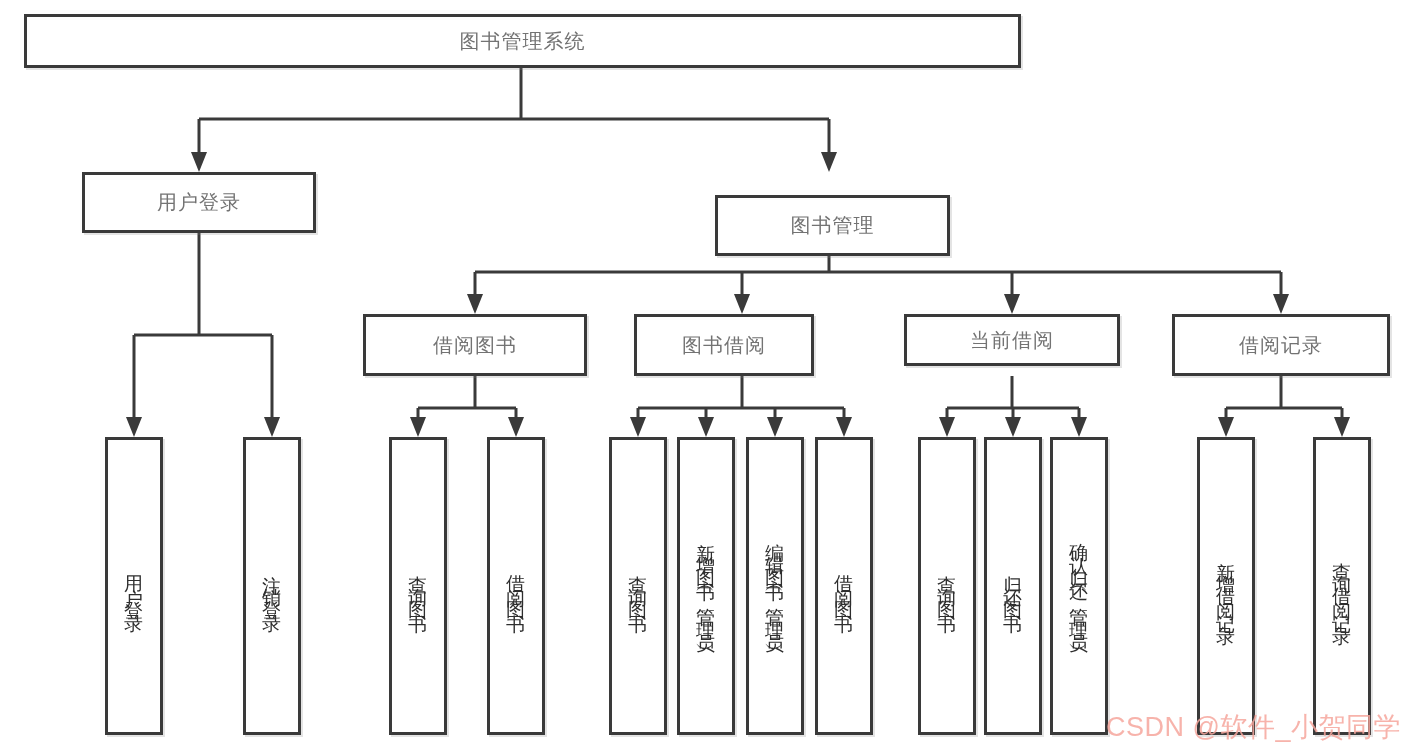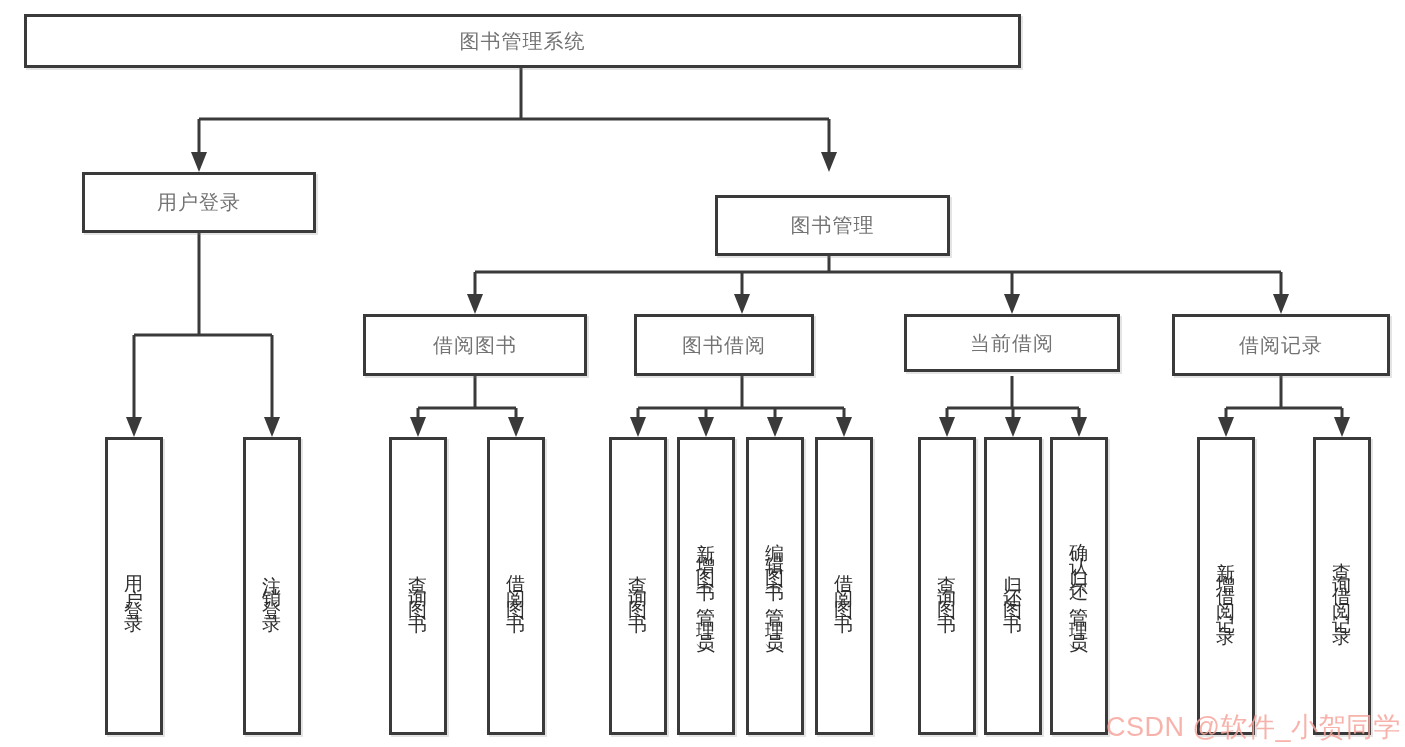--- a/index.html
+++ b/index.html
@@ -57,21 +57,21 @@
     letter-spacing: 13px;
     white-space: nowrap;
   }
 
   
   #n-root        { left: 24px;   top: 14px;  width: 997px; height: 54px; }
   #n-user-login  { left: 82px;   top: 172px; width: 234px; height: 61px; }
   #n-book-mgmt   { left: 715px;  top: 172px; width: 235px; height: 61px; margin-top: 23px; }
   #n-new-rec     { left: 363px;  top: 314px; width: 224px; height: 62px; }
   #n-borrow      { left: 634px;  top: 314px; width: 180px; height: 62px; }
-  #n-current     { left: 904px;  top: 314px; width: 216px; height: 58px; }
+  #n-current     { left: 904px;  top: 314px; width: 216px; height: 52px; }
   #n-records     { left: 1172px; top: 314px; width: 218px; height: 62px; }
 
   
   #l-login       { left: 105px; }
   #l-logout      { left: 243px; }
   #l-query1      { left: 389px; }
   #l-borrow1     { left: 487px; }
   #l-query2      { left: 609px; }
   #l-add-book    { left: 677px; }
   #l-edit-book   { left: 746px; }

